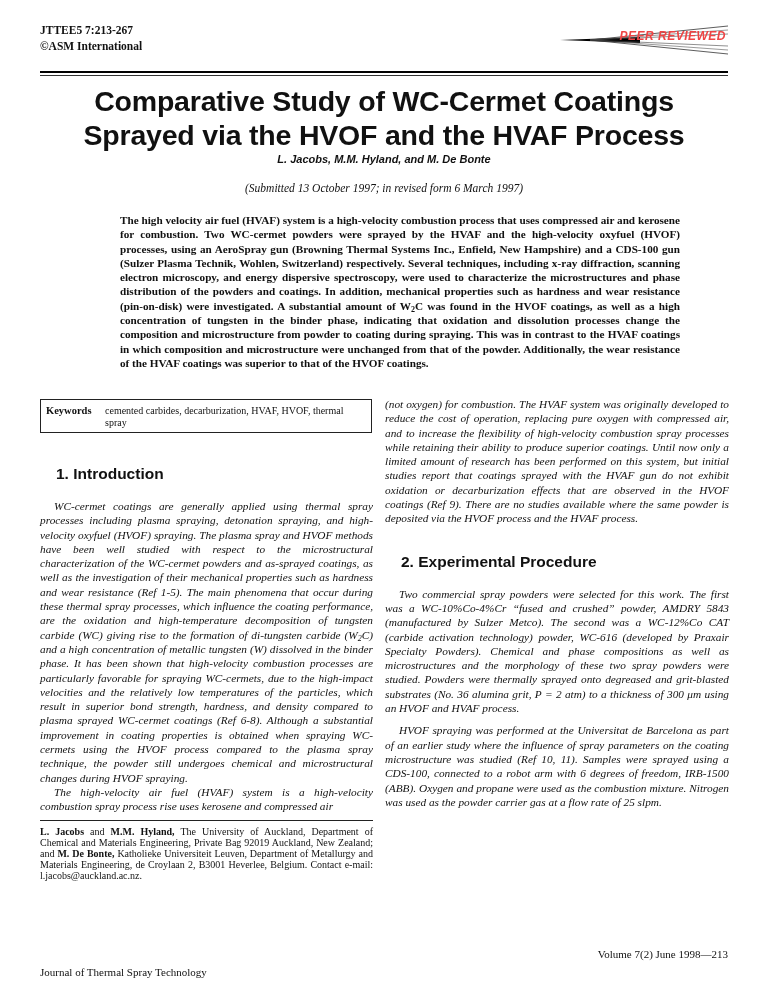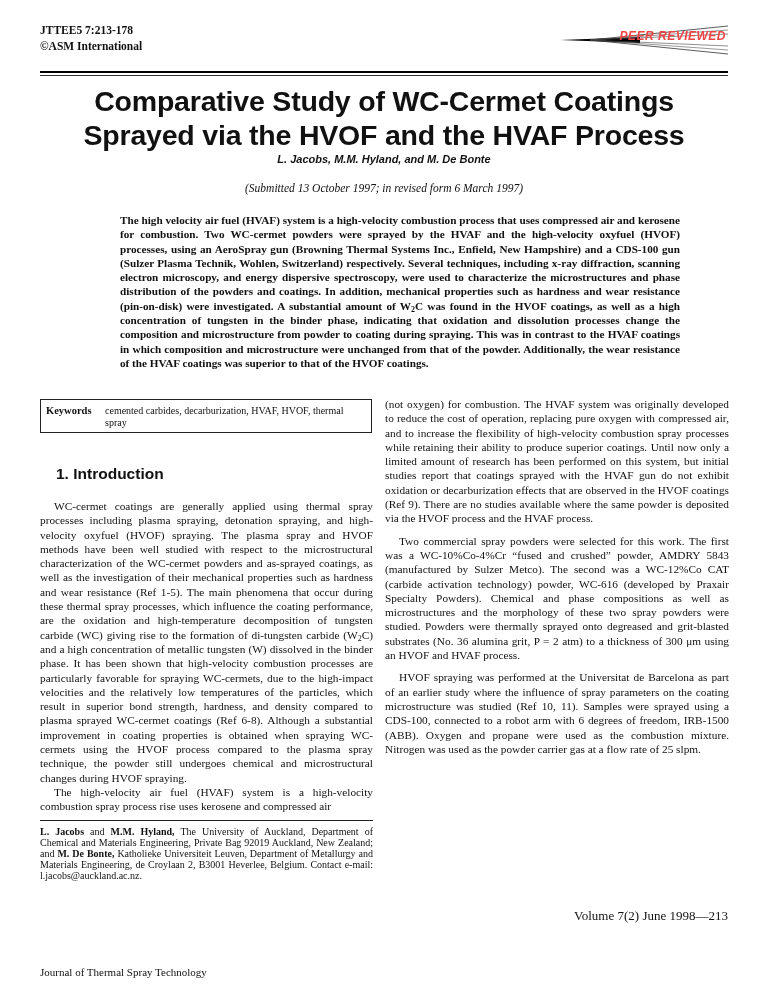--- a/index.html
+++ b/index.html
@@ -21,35 +21,35 @@
 
     .keywords-box { position: absolute; left: 40px; top: 399px; width: 332px; height: 34px; border: 1.5px solid #222; box-sizing: border-box; font-size: 10px; }
     .kw-label { position: absolute; left: 5px; top: 5px; font-weight: bold; font-size: 10.5px; }
     .kw-text { position: absolute; left: 64px; top: 5px; width: 260px; line-height: 12px; }
 
     .col-left { position: absolute; left: 40px; width: 333px; }
     .col-right { position: absolute; left: 385px; width: 344px; }
 
     .h1 { font-size: 15.5px; font-weight: bold; margin: 16px; }
     .h2 { font-size: 14px; font-weight: bold; font-style: italic; margin: 0; }
-    .para { font-size: 11.3px; line-height: 14.3px; text-align: justify; margin: 0; }
+    .para { font-size: 11.3px; line-height: 14.3px; text-align: justify; margin: 0; font-style: italic; }
     .indent { text-indent: 14px; }
     sub { font-size: 8px; vertical-align: -2px; line-height: 0; }
 
     .footnote-rule { position: absolute; left: 40px; top: 820px; width: 333px; border-top: 1px solid #222; }
     .footnote { position: absolute; left: 40px; top: 826px; width: 333px; font-size: 10px; line-height: 11px; text-align: justify; }
 
     .footer-left { position: absolute; left: 40px; top: 966px; font-size: 11px; }
-    .footer-right { position: absolute; right: 40px; top: 908px; font-size: 13px; }
+    .footer-right { position: absolute; right: 40px; top: 948px; font-size: 11px; }
   </style>
 </head>
 <body>
 
 <div class="journal-id serif">
-  <div>JTTEE5 7:213-178</div>
+  <div>JTTEE5 7:213-267</div>
   <div>©ASM International</div>
 </div>
 
 <div class="peer-badge">
   <svg width="170" height="40" viewBox="0 0 170 40">
     <polygon points="0,22 80,19 80,25" fill="#000"></polygon>
     <line x1="30" y1="22" x2="168" y2="8" stroke="#333" stroke-width="0.8"></line>
     <line x1="30" y1="22" x2="168" y2="12" stroke="#555" stroke-width="0.6"></line>
     <line x1="30" y1="22" x2="168" y2="16" stroke="#444" stroke-width="0.6"></line>
     <line x1="30" y1="22" x2="168" y2="28" stroke="#444" stroke-width="0.6"></line>
@@ -80,18 +80,19 @@
   <h2 class="h1 sans">1. Introduction</h2>
   <p class="para indent serif" style="margin-top:9px;"><span>WC-cermet coatings are generally applied using thermal spray processes including plasma spraying, detonation spraying, and high-velocity oxyfuel (HVOF) spraying. The plasma spray and HVOF methods have been well studied with respect to the microstructural characterization of the WC-cermet powders and as-sprayed coatings, as well as the investigation of their mechanical properties such as hardness and wear resistance (Ref 1-5). The main phenomena that occur during these thermal spray processes, which influence the coating performance, are the oxidation and high-temperature decomposition of tungsten carbide (WC) giving rise to the formation of di-tungsten carbide (W</span><sub>2</sub><span>C) and a high concentration of metallic tungsten (W) dissolved in the binder phase. It has been shown that high-velocity combustion processes are particularly favorable for spraying WC-cermets, due to the high-impact velocities and the relatively low temperatures of the particles, which result in superior bond strength, hardness, and density compared to plasma sprayed WC-cermet coatings (Ref 6-8). Although a substantial improvement in coating properties is obtained when spraying WC-cermets using the HVOF process compared to the plasma spray technique, the powder still undergoes chemical and microstructural changes during HVOF spraying.</span></p>
   <p class="para indent serif">The high-velocity air fuel (HVAF) system is a high-velocity combustion spray process rise uses kerosene and compressed air</p>
 </div>
 
 <div class="footnote-rule"></div>
 <div class="footnote serif"><b>L. Jacobs</b><span> and </span><b>M.M. Hyland,</b><span> The University of Auckland, Department of Chemical and Materials Engineering, Private Bag 92019 Auckland, New Zealand; and </span><b>M. De Bonte,</b><span> Katholieke Universiteit Leuven, Department of Metallurgy and Materials Engineering, de Croylaan 2, B3001 Heverlee, Belgium. Contact e-mail: l.jacobs@auckland.ac.nz.</span></div>
 
 <div class="col-right" style="top:397px;">
   <p class="para serif">(not oxygen) for combustion. The HVAF system was originally developed to reduce the cost of operation, replacing pure oxygen with compressed air, and to increase the flexibility of high-velocity combustion spray processes while retaining their ability to produce superior coatings. Until now only a limited amount of research has been performed on this system, but initial studies report that coatings sprayed with the HVAF gun do not exhibit oxidation or decarburization effects that are observed in the HVOF coatings (Ref 9). There are no studies available where the same powder is deposited via the HVOF process and the HVAF process.</p>
+  <h2 class="h1 sans" style="margin-top:27px;">2. Experimental Procedure</h2>
   <p class="para indent serif" style="margin-top:8px;">Two commercial spray powders were selected for this work. The first was a WC-10%Co-4%Cr “fused and crushed” powder, AMDRY 5843 (manufactured by Sulzer Metco). The second was a WC-12%Co CAT (carbide activation technology) powder, WC-616 (developed by Praxair Specialty Powders). Chemical and phase compositions as well as microstructures and the morphology of these two spray powders were studied. Powders were thermally sprayed onto degreased and grit-blasted substrates (No. 36 alumina grit, P = 2 atm) to a thickness of 300 μm using an HVOF and HVAF process.</p>
   <p class="para indent serif" style="margin-top:8px;">HVOF spraying was performed at the Universitat de Barcelona as part of an earlier study where the influence of spray parameters on the coating microstructure was studied (Ref 10, 11). Samples were sprayed using a CDS-100, connected to a robot arm with 6 degrees of freedom, IRB-1500 (ABB). Oxygen and propane were used as the combustion mixture. Nitrogen was used as the powder carrier gas at a flow rate of 25 slpm.</p>
 </div>
 
 <div class="footer-left serif">Journal of Thermal Spray Technology</div>
 <div class="footer-right serif">Volume 7(2) June 1998—213</div>
 
 </body></html>

